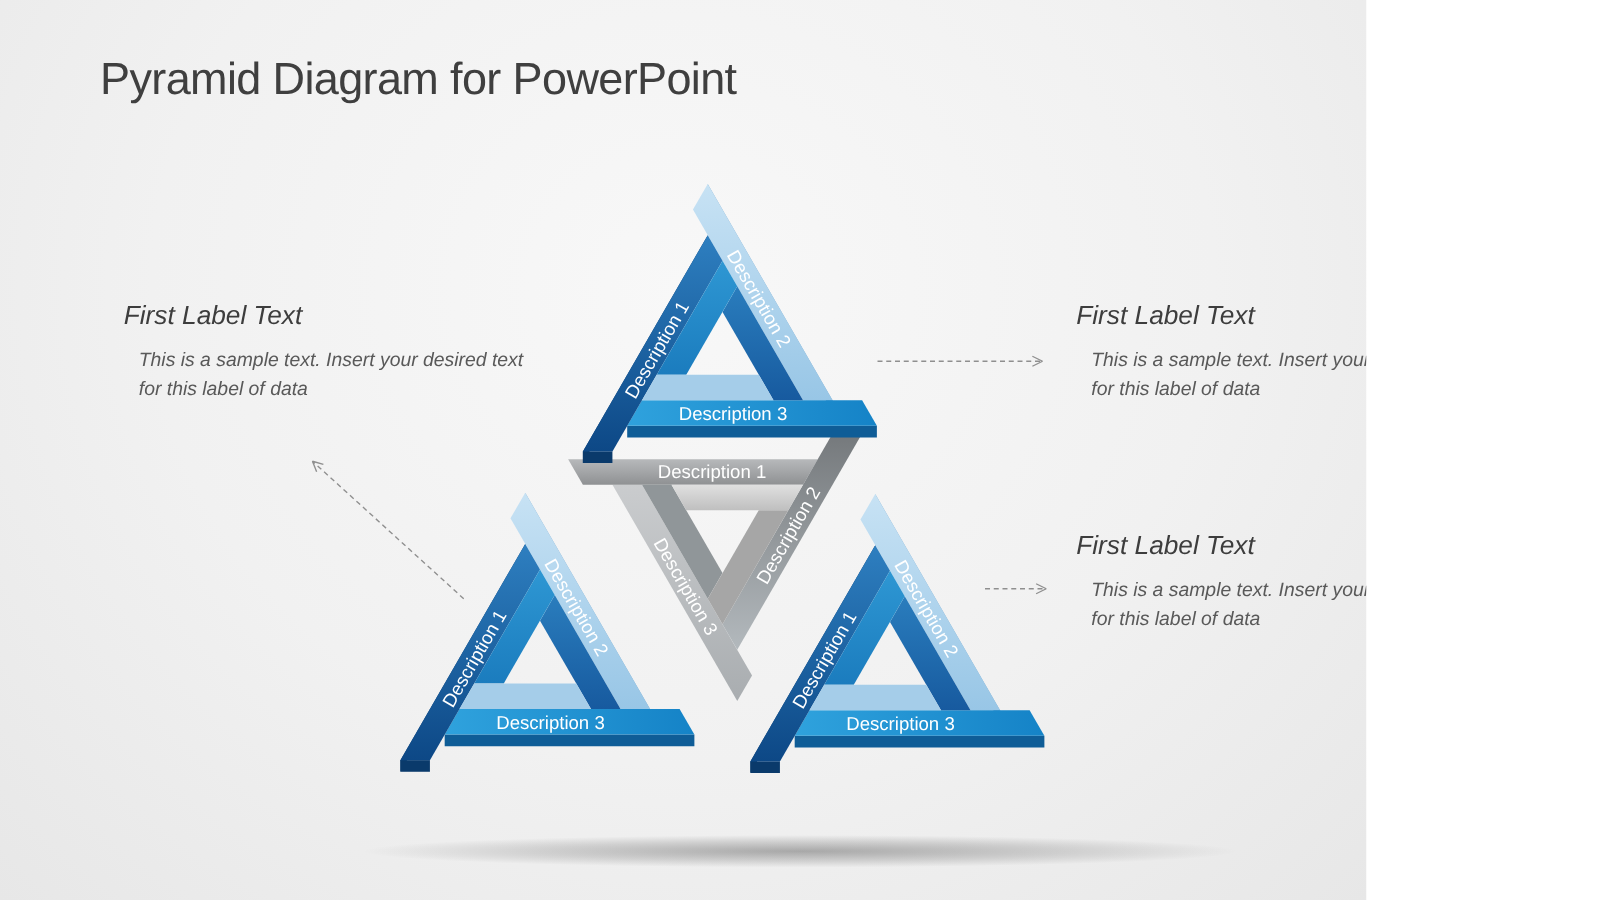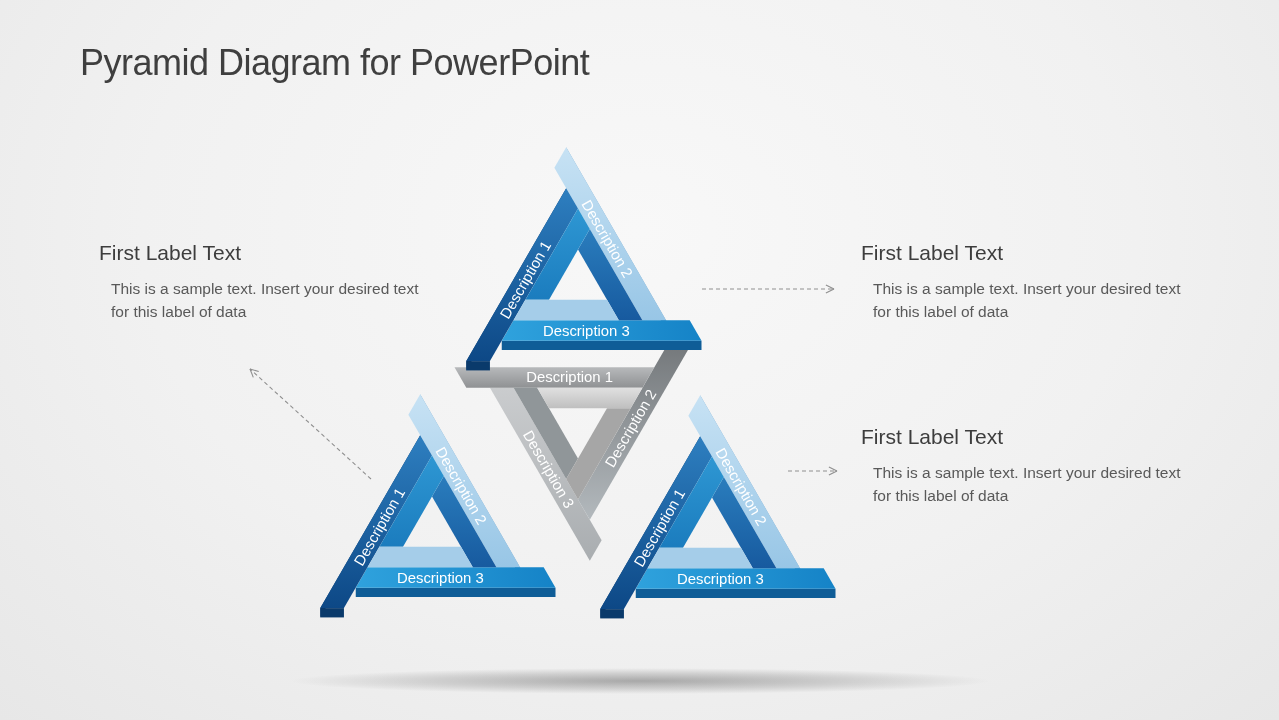--- a/index.html
+++ b/index.html
@@ -1,25 +1,25 @@
 <!DOCTYPE html>
 <html><head>
 <meta charset="utf-8">
 <style>
   html,body{margin:0;padding:0;}
   .stage{
-    position:relative; width:1279px; height:720px; overflow:hidden;
+    position:relative; width:1093px; height:720px; overflow:hidden;
     background: radial-gradient(ellipse at 50% 32%, #f8f8f8 0%, #f1f1f1 55%, #e7e7e7 100%);
     font-family:"Liberation Sans", sans-serif;
   }
   .slide-title{
     position:absolute; left:80px; top:42px; margin:0;
     font-size:36px; font-weight:400; letter-spacing:-0.5px; color:#3f3f3f;
   }
-  .label-block{ position:absolute; }
+  .label-block{ position:absolute;font-style:italic; }
   .label-block .heading{ font-size:21px; color:#3d3d3d; margin:0 0 11px 0; font-weight:400; }
   .label-block .body{ font-size:15.5px; color:#595959; line-height:1.5; margin:12px; }
   .lb-left{ left:99px; top:241px; width:345px; }
   .lb-right-top{ left:861px; top:241px; width:345px; }
   .lb-right-bottom{ left:861px; top:425px; width:345px; }
   svg.diagram{ position:absolute; left:0; top:0; }
   .band-label{ fill:#ffffff; font-size:16px; font-family:"Liberation Sans",sans-serif; }
 </style>
 </head>
 <body>

